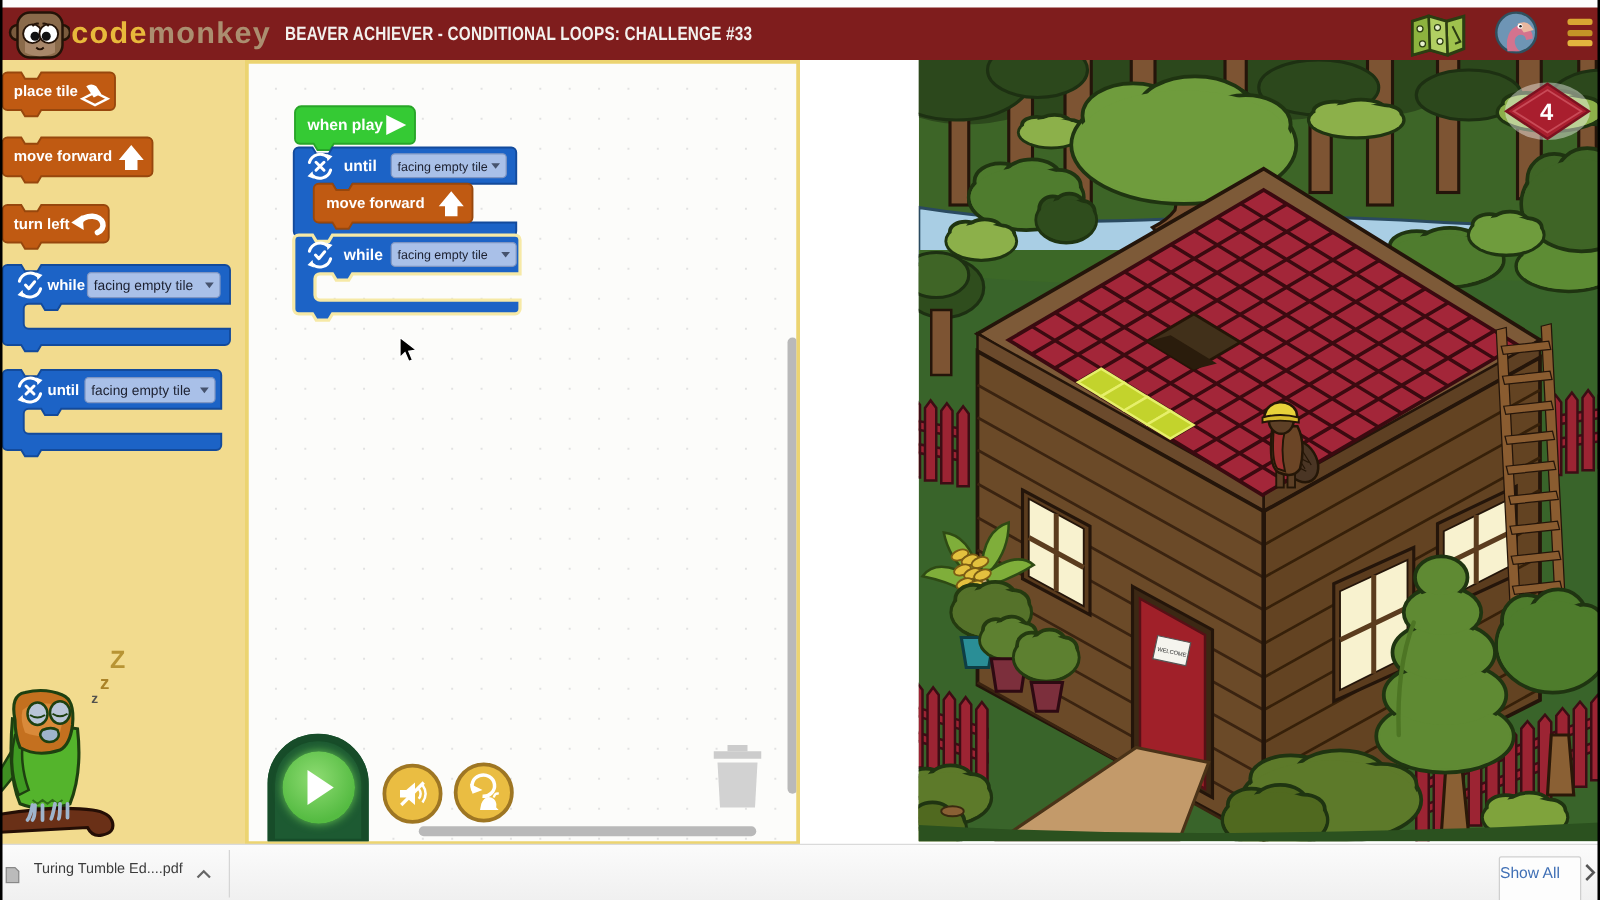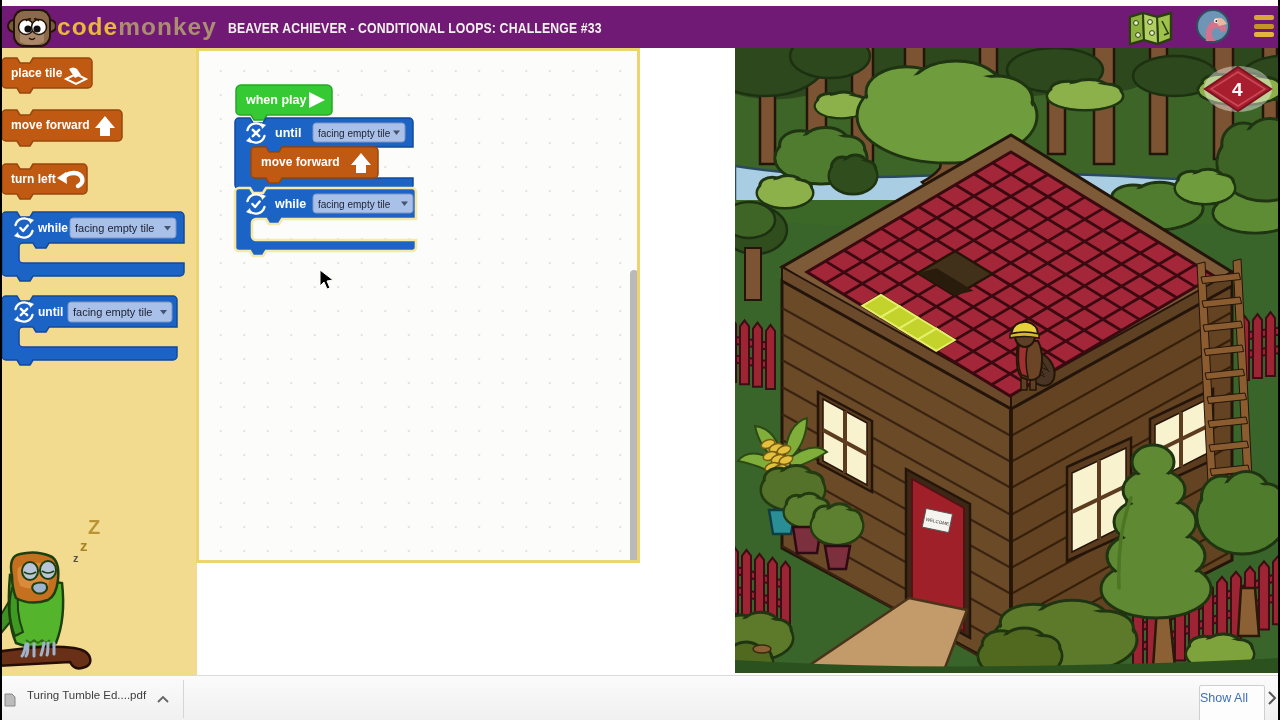--- a/index.html
+++ b/index.html
@@ -3,21 +3,21 @@
 
 * { margin:0; padding:0; box-sizing:border-box; }
 body { width:1280px; height:720px; overflow:hidden; position:relative;
        font-family:"Liberation Sans", sans-serif; background:#fff; }
 .abs { position:absolute; }
 
 </style></head><body>
 
 <div class="abs" style="left:0;top:0;width:1280px;height:6px;background:#fdfdfd"></div>
 
-<div class="abs" style="left:0;top:6px;width:1280px;height:42px;background:#701a75">
+<div class="abs" style="left:0;top:6px;width:1280px;height:42px;background:#7f1d1d">
 
 <svg class="abs" style="left:6px;top:2px" width="50" height="40" viewBox="0 0 50 40">
 <circle cx="8" cy="18" r="6" fill="#7a5b3d" stroke="#241307" stroke-width="2"></circle>
 <circle cx="44" cy="18" r="6" fill="#7a5b3d" stroke="#241307" stroke-width="2"></circle>
 <rect x="8" y="2" width="36" height="36" rx="10" fill="#8a6a4a" stroke="#241307" stroke-width="2"></rect>
 <path d="M14,22 q12,-8 24,0 l0,12 q-12,6 -24,0 z" fill="#a8876a"></path>
 <circle cx="20" cy="19" r="7.5" fill="#fff" stroke="#241307" stroke-width="1.5"></circle>
 <circle cx="33" cy="19" r="7.5" fill="#fff" stroke="#241307" stroke-width="1.5"></circle>
 <circle cx="22" cy="21" r="3.6" fill="#111"></circle>
 <circle cx="31" cy="21" r="3.6" fill="#111"></circle>
@@ -127,21 +127,21 @@
 </g>
 
 <g font-family="Liberation Sans, sans-serif" font-weight="bold">
 <text x="88" y="486" font-size="20" fill="#b89434">Z</text>
 <text x="80" y="503" font-size="15" fill="#ab8327">z</text>
 <text x="73" y="514" font-size="11" fill="#53524e">z</text>
 </g>
 </svg>
 </div>
 
-<div class="abs" style="left:196px;top:48px;width:444px;height:515px;border:3px solid #ecd471;background-color:#fcfcfa;background-image:radial-gradient(#e2e2e2 1.1px, rgba(0,0,0,0) 1.2px);background-size:23.5px 24px;background-position:10px 8px;overflow:hidden">
+<div class="abs" style="left:196px;top:48px;width:444px;height:628px;border:3px solid #ecd471;background-color:#fcfcfa;background-image:radial-gradient(#e2e2e2 1.1px, rgba(0,0,0,0) 1.2px);background-size:23.5px 24px;background-position:10px 8px;overflow:hidden">
 <svg width="438" height="621" viewBox="0 0 438 621" style="position:absolute;left:0;top:0">
 
 <g>
 <path d="M42,34 H128 a5,5 0 0 1 5,5 V60 a4,4 0 0 1 -4,4 H68 l-3,5 h-10 l-3,-5 H41 a4,4 0 0 1 -4,-4 V39 a5,5 0 0 1 5,-5 Z" fill="#35ca34" stroke="#28a528" stroke-width="1.5"></path>
 <text x="47" y="53" font-size="12.5" font-family="Liberation Sans, sans-serif" font-weight="bold" fill="#fff">when play</text>
 <path d="M110,41 l16,8 -16,8 z" fill="#fff"></path>
 </g>
 
 <g>
 <path d="M40,67 H51 l3,5 h10 l3,-5 H210 a4,4 0 0 1 4,4 V96 H83 l-3,5 h-10 l-3,-5 H57 a4,4 0 0 0 -4,4 V123 a4,4 0 0 0 4,4 H214 V134 a4,4 0 0 1 -4,4 H67 l-3,5 h-10 l-3,-5 H40 a4,4 0 0 1 -4,-4 V71 a4,4 0 0 1 4,-4 Z" fill="#1c63c6" stroke="#134a9b" stroke-width="1.5"></path>

